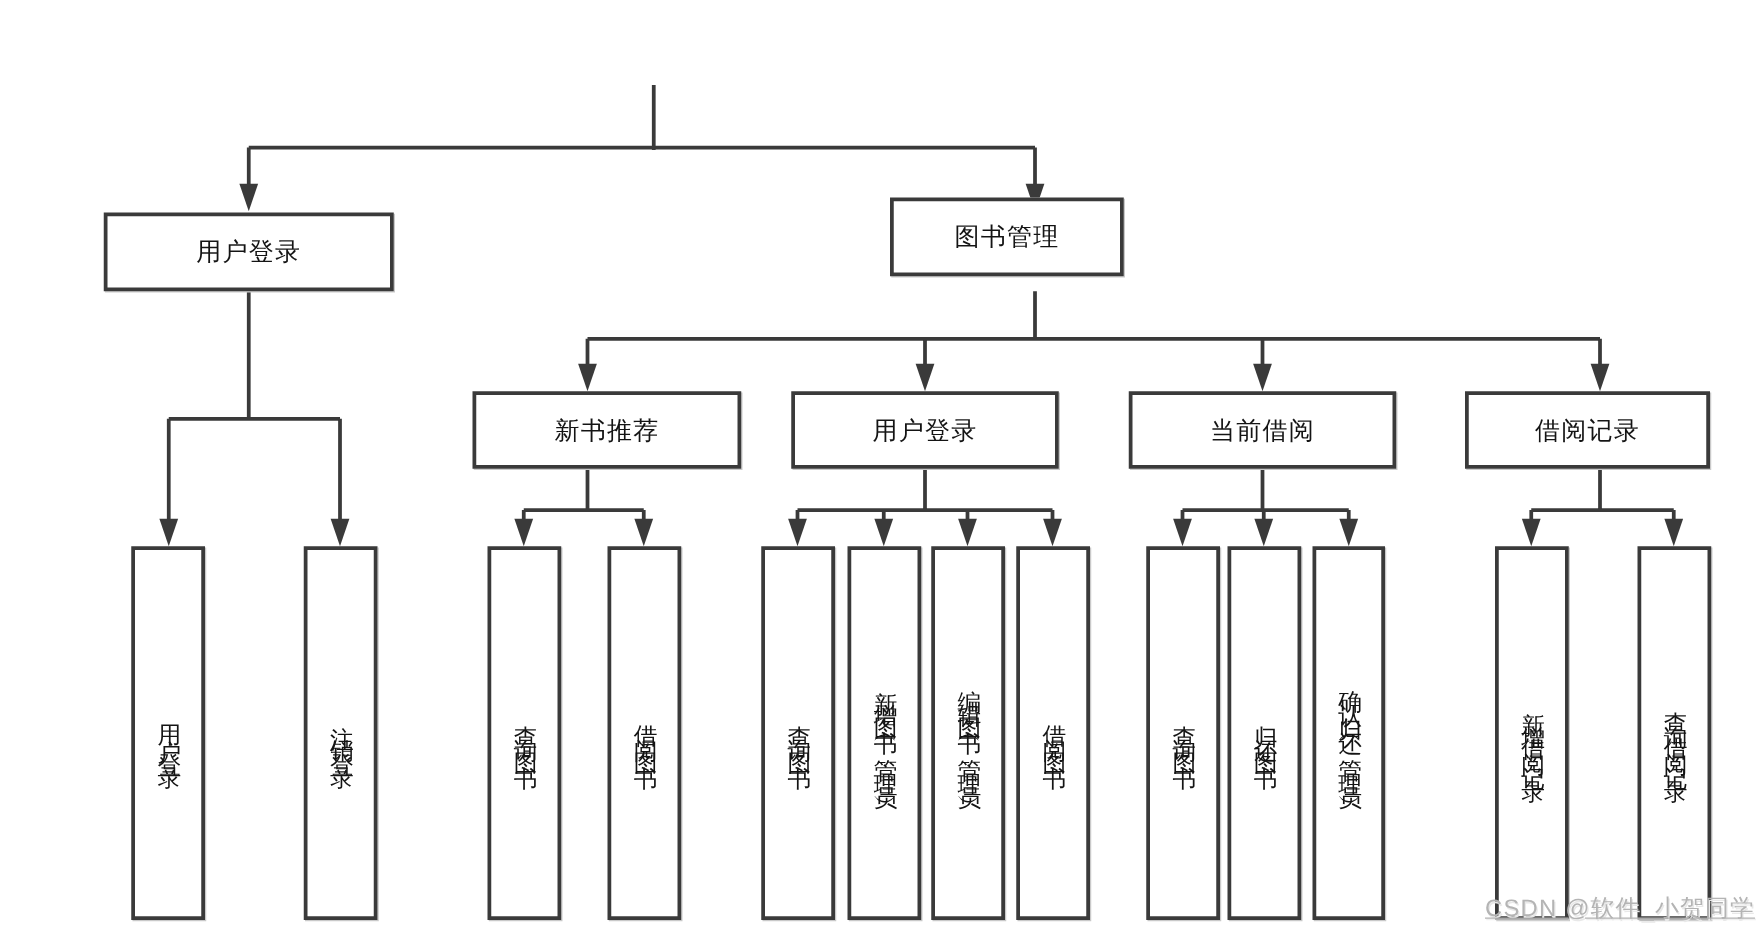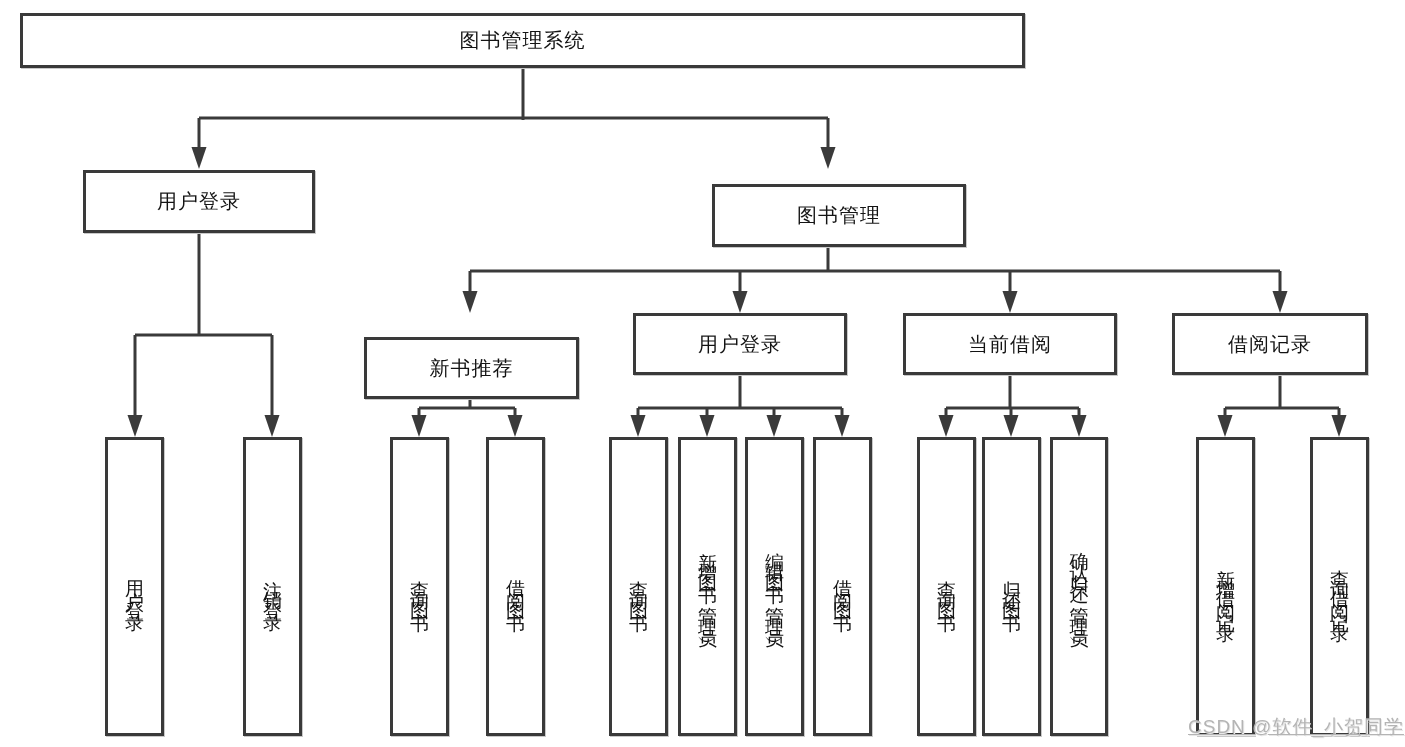--- a/index.html
+++ b/index.html
@@ -101,26 +101,25 @@
       <polygon points="766.5,415 781.5,415 774,437"></polygon>
       <polygon points="834.5,415 849.5,415 842,437"></polygon>
       <polygon points="938.5,415 953.5,415 946,437"></polygon>
       <polygon points="1003.5,415 1018.5,415 1011,437"></polygon>
       <polygon points="1071.5,415 1086.5,415 1079,437"></polygon>
       <polygon points="1217.5,415 1232.5,415 1225,437"></polygon>
       <polygon points="1331.5,415 1346.5,415 1339,437"></polygon>
     </g>
   </svg>
 
-  <div class="hbox" style="left:20px; top:13px; width:1005px; height:55px;">图书管理系统</div>
 
   <div class="hbox" style="left:83px; top:170px; width:232px; height:63px;">用户登录</div>
-  <div class="hbox" style="left:712px; top:184px; width:254px; height:63px;">图书管理</div>
+  <div class="hbox" style="left:712px; top:158px; width:187px; height:63px;">图书管理</div>
 
-  <div class="hbox" style="left:364px; top:313px; width:215px; height:62px;margin-top:24px;">新书推荐</div>
+  <div class="hbox" style="left:378px; top:313px; width:215px; height:62px;">新书推荐</div>
   <div class="hbox" style="left:633px; top:313px; width:214px; height:62px;">用户登录</div>
   <div class="hbox" style="left:903px; top:313px; width:214px; height:62px;">当前借阅</div>
   <div class="hbox" style="left:1172px; top:313px; width:196px; height:62px;">借阅记录</div>
 
   <div class="vbox" style="left:105px;">用户登录</div>
   <div class="vbox" style="left:243px;">注销登录</div>
 
   <div class="vbox" style="left:390px;">查询图书</div>
   <div class="vbox" style="left:486px;">借阅图书</div>
 

